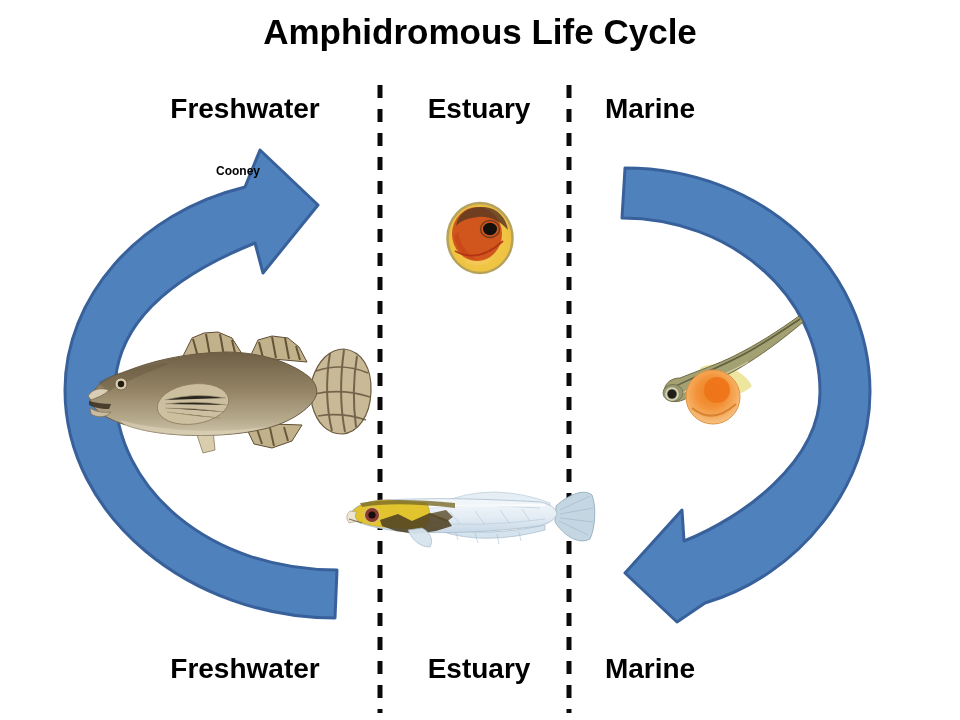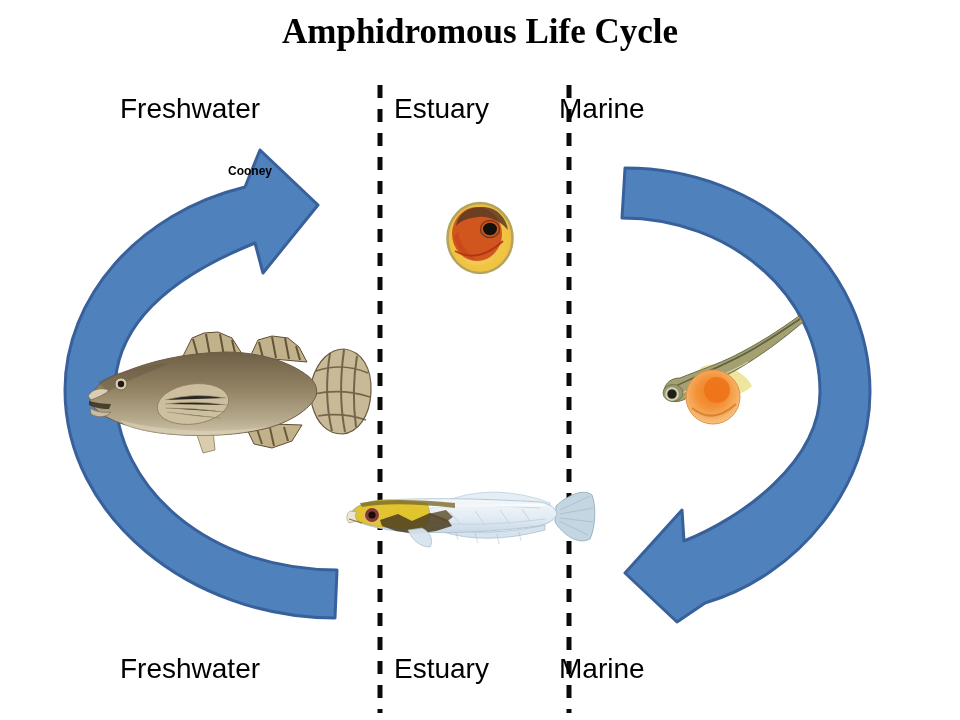--- a/index.html
+++ b/index.html
@@ -4,33 +4,33 @@
 <style>
   html,body{margin:0;padding:0;background:#fff;}
   .canvas{
     position:relative;width:960px;height:720px;overflow:hidden;
     background:var(--background-color,#fff);
     font-family:"Liberation Sans",sans-serif;color:var(--text-color,#000);
   }
   .diagram-layer{position:absolute;left:0;top:0;width:960px;height:720px;}
   .title{
     position:absolute;top:12px;left:0;width:960px;margin:0;
-    font-size:35px;font-weight:700;text-align:center;letter-spacing:0;font-family:Liberation Serif, serif;
+    font-size:35px;font-weight:700;text-align:center;letter-spacing:0;
   }
   .zone-label{
-    position:absolute;font-size:28px;font-weight:400;
+    position:absolute;font-size:28px;font-weight:700;text-align:center;
     white-space:nowrap;line-height:1.1;
   }
   .row-top{top:94px;}
   .row-bottom{top:654px;}
   .col-freshwater{left:120px;width:250px;}
   .col-estuary{left:394px;width:170px;}
-  .col-marine{left:559px;width:150px;}
+  .col-marine{left:575px;width:150px;}
   .credit{
-    position:absolute;left:228px;top:164px;font-size:12px;font-weight:700;
+    position:absolute;left:216px;top:164px;font-size:12px;font-weight:700;
   }
   .divider{stroke:var(--divider-color,#000);stroke-width:5;stroke-dasharray:13 11;}
   .cycle-arrow{fill:var(--arrow-fill,#4F81BD);stroke:var(--arrow-stroke,#38619B);
     stroke-width:3;stroke-linejoin:round;}
 </style>
 </head>
 <body>
 
 <div class="canvas">
 

